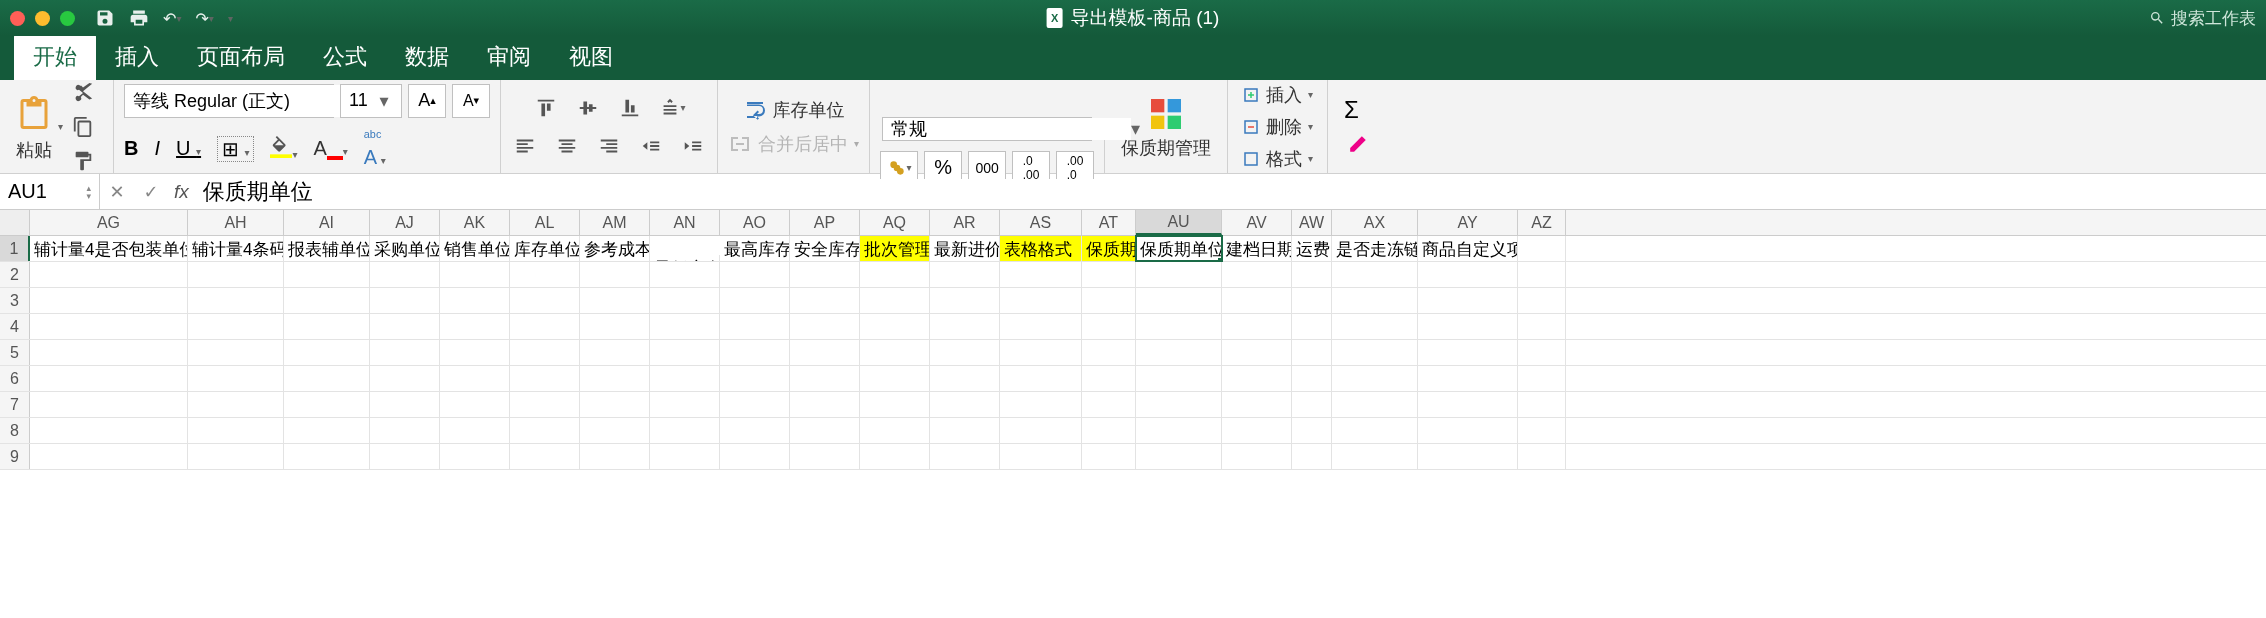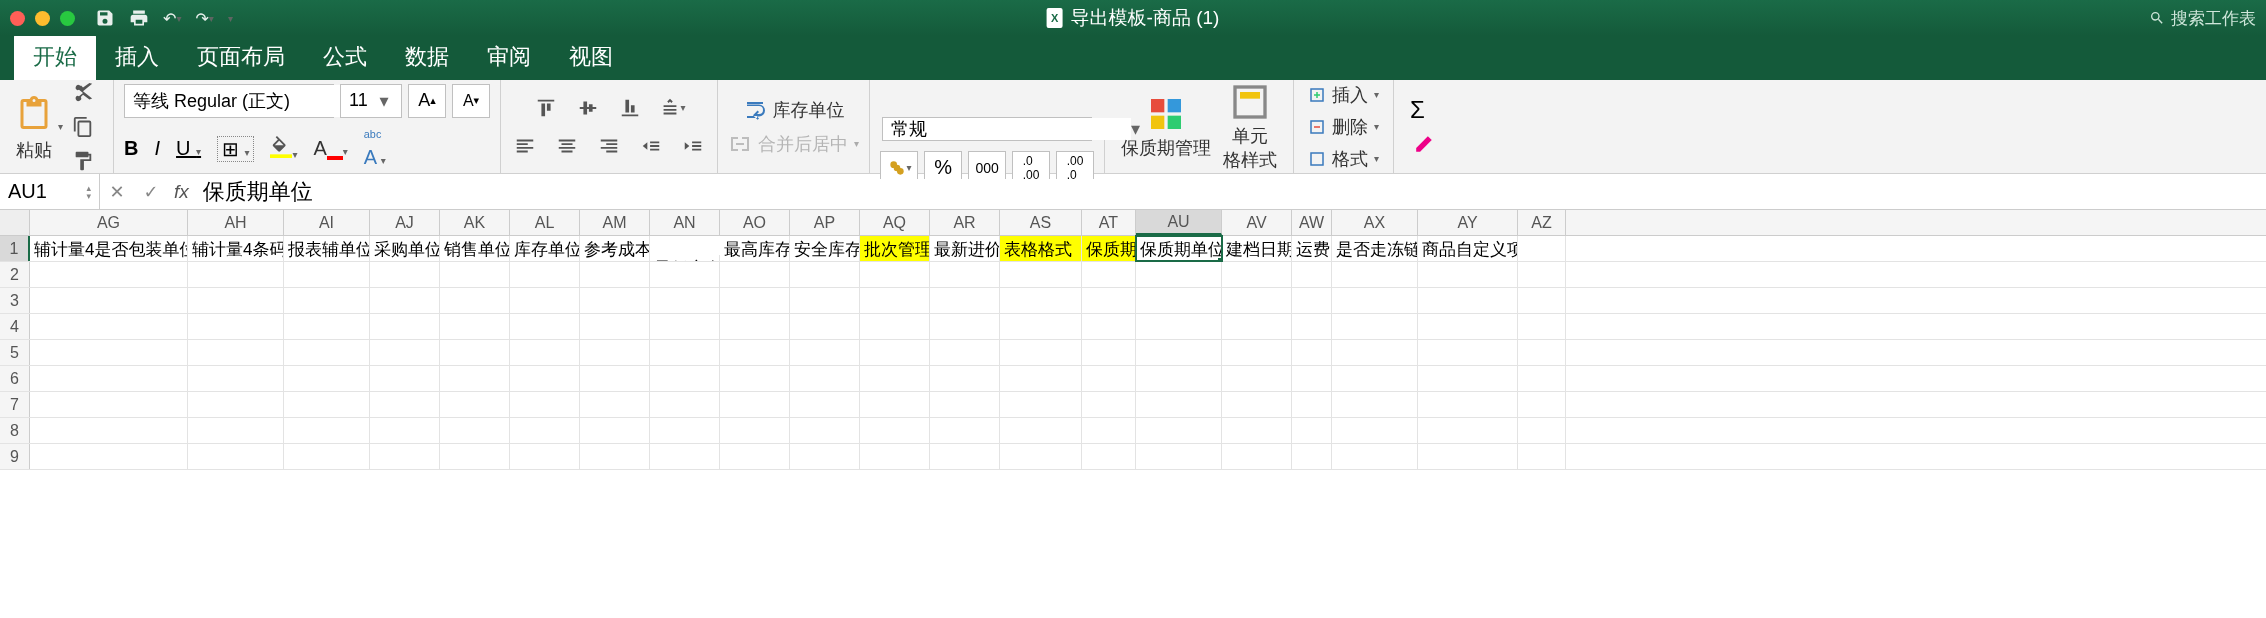--- a/index.html
+++ b/index.html
@@ -264,28 +264,20 @@
 
   <div class="group">
     <div class="bigbtn">
       <svg width="40" height="40" viewBox="0 0 24 24">
           <rect x="3" y="3" width="8" height="8" fill="#e74c3c"></rect>
           <rect x="13" y="3" width="8" height="8" fill="#3498db"></rect>
           <rect x="3" y="13" width="8" height="8" fill="#f1c40f"></rect>
           <rect x="13" y="13" width="8" height="8" fill="#2ecc71"></rect>
         </svg>
       <span class="lbl">保质期管理</span>
-    </div>
-    <div class="bigbtn">
-      <svg width="40" height="40" viewBox="0 0 24 24">
-          <rect x="3" y="3" width="18" height="18" fill="none" stroke="#888" stroke-width="2"></rect>
-          <rect x="6" y="6" width="12" height="4" fill="#f1c40f"></rect>
-        </svg>
-      <span class="lbl" style="white-space:pre-line;text-align:center;">单元
-格样式</span>
     </div>
   </div>
 
   <div class="group" style="flex-direction:column;justify-content:center;gap:4px;">
     <div class="menuline">
       <svg viewBox="0 0 24 24">
           <rect x="4" y="4" width="16" height="16" fill="none" stroke="#3a7abd" stroke-width="2"></rect>
           <path fill="#2ecc71" d="M11 8h2v3h3v2h-3v3h-2v-3H8v-2h3z"></path>
         </svg>
       <span>插入</span>

